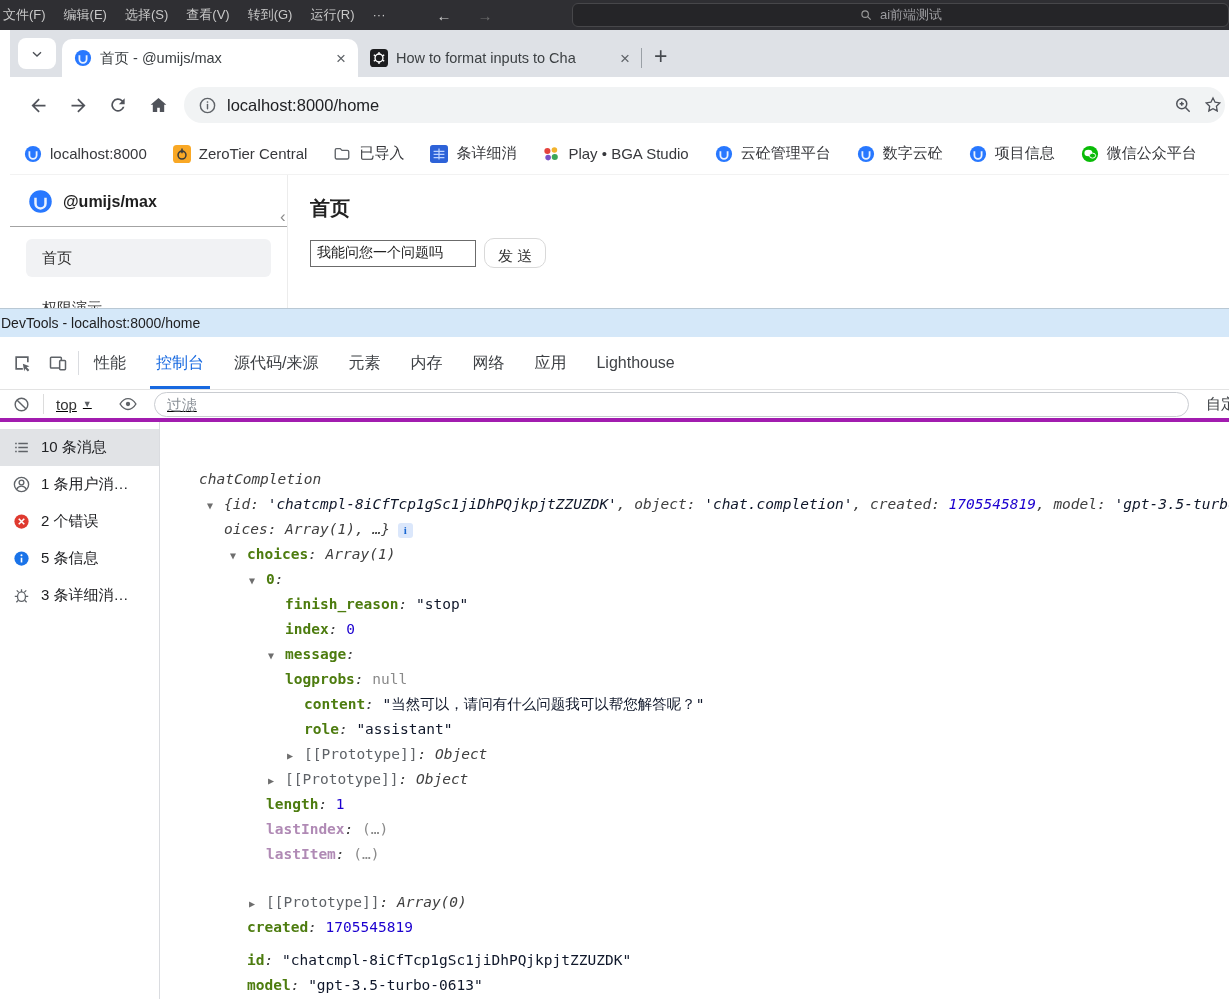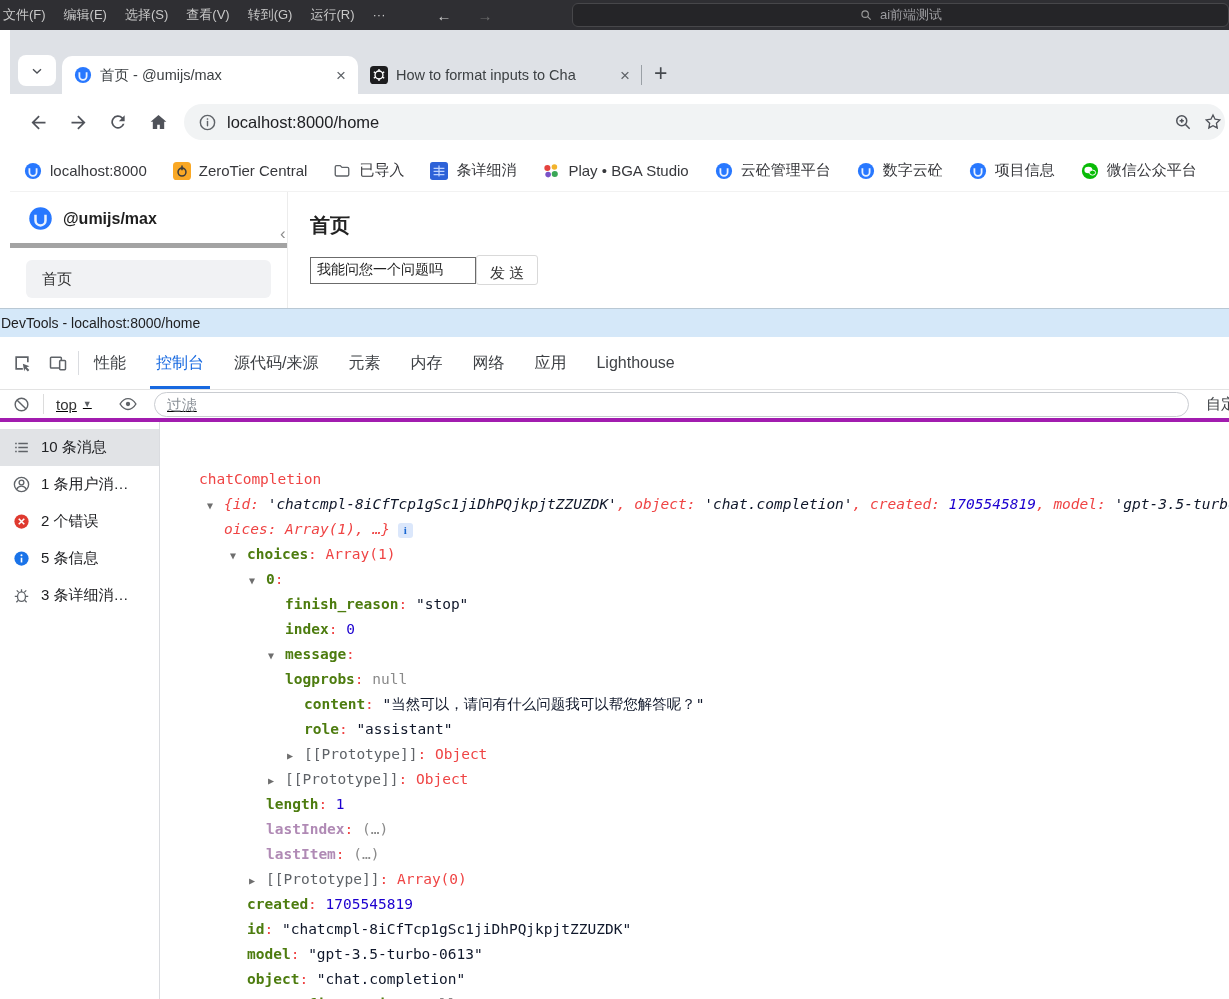--- a/index.html
+++ b/index.html
@@ -14,21 +14,21 @@
   .vs-menu{padding:0 9px;line-height:30px;white-space:nowrap;}
   .vs-arrows{display:flex;gap:26px;margin-left:42px;font-size:15px;}
   .vs-arrow-back{color:#cfcfcf;}
   .vs-arrow-fwd{color:#6e6e6e;}
   .vs-search{position:absolute;left:572px;right:0;top:3px;height:24px;background:#252528;
     border:1px solid #47474a;border-radius:6px;display:flex;align-items:center;
     justify-content:center;gap:7px;color:#9d9da1;font-size:13px;}
 
   
   .browser{position:absolute;left:10px;top:30px;right:0;height:278px;background:#fff;}
-  .tabstrip{height:64px;background:#dee1e6;display:flex;align-items:flex-end;padding-left:8px;}
+  .tabstrip{height:47px;background:#dee1e6;display:flex;align-items:flex-end;padding-left:8px;}
   .tab-search-btn{width:38px;height:31px;background:#fff;border-radius:8px;margin:0 6px 8px 0;
     display:flex;align-items:center;justify-content:center;align-self:flex-end;}
   #tabs{display:flex;align-items:flex-end;}
   .tab{height:38px;display:flex;align-items:center;padding:0 8px 0 12px;font-size:14.5px;color:#3c4043;}
   .tab.active{background:#fff;border-radius:10px 10px 0 0;width:296px;}
   .tab.inactive{width:284px;position:relative;}
   .tab.inactive::after{content:"";position:absolute;right:0;top:9px;height:20px;width:1px;background:#9aa0a6;}
   .t-fav{display:inline-flex;flex:0 0 auto;}
   .t-title{flex:1;white-space:nowrap;overflow:hidden;margin:0 8px;}
   .t-close{font-size:17px;color:#5f6368;padding:0 4px;line-height:1;}
@@ -42,32 +42,32 @@
   .addr-spacer{flex:1;}
   .addr .edge-cut{margin-right:-8px;}
 
   .bookmarks{height:42px;display:flex;align-items:center;padding-left:14px;gap:26px;
     font-size:15px;color:#37383c;white-space:nowrap;overflow:hidden;border-bottom:1px solid #f2f2f2;}
   .bookmark{display:flex;align-items:center;gap:8px;flex:0 0 auto;}
   .bm-ic{display:inline-flex;}
 
   .page{height:133px;display:flex;position:relative;overflow:hidden;}
   .p-side{width:278px;border-right:1px solid #ececec;padding-top:14px;position:relative;flex:0 0 auto;}
-  .p-brand{display:flex;align-items:center;gap:10px;padding:0 18px 12px;border-bottom:5px solid #a3a3a3;}
+  .p-brand{display:flex;align-items:center;gap:10px;padding:0 18px 12px;border-bottom:1px solid #a3a3a3;}
   .p-brand-name{font-size:16px;font-weight:700;color:#1f1f1f;}
   .p-nav-item{margin:12px 16px 4px;height:38px;display:flex;align-items:center;padding:0 16px;
     font-size:15px;color:#333;}
   .p-nav-item.selected{background:#f1f2f4;border-radius:6px;}
   .p-collapse{position:absolute;left:270px;top:32px;font-size:17px;color:#8c8c8c;z-index:2;}
   .p-main{flex:1;padding:20px 0 0 22px;}
   .p-title{font-size:20px;font-weight:700;color:#222;}
-  .p-qrow{margin-top:16px;display:flex;align-items:center;}
+  .p-qrow{margin-top:16px;display:flex;align-items:center;gap:8px;}
   .p-input{width:166px;height:27px;border:1px solid #6b6b6b;padding:0 6px;font-size:14px;color:#222;
     background:#fff;font-family:"Liberation Sans",sans-serif;}
-  .p-send{height:30px;padding:8px 13px;border:1px solid #d9d9d9;background:#fff;border-radius:3px;
+  .p-send{height:30px;padding:8px 13px;border:1px solid #d9d9d9;background:#fff;border-radius:10px;
     font-size:15px;color:#333;font-family:"Liberation Sans",sans-serif;}
 
   
   .devtools{position:absolute;left:0;top:308px;width:100%;height:691px;background:#fff;
     display:flex;flex-direction:column;border-top:1px solid #b9c8d4;}
   .dt-title{height:28px;background:#d5e8f9;font-size:14px;color:#1d1d1f;display:flex;
     align-items:center;padding-left:1px;flex:0 0 auto;}
   .dt-tabs{height:53px;border-bottom:1px solid #e3e3e3;display:flex;align-items:stretch;
     padding-left:12px;flex:0 0 auto;}
   .dt-tabicons{display:flex;align-items:center;gap:16px;padding-right:10px;}
@@ -95,21 +95,21 @@
     color:#202124;white-space:nowrap;overflow:hidden;}
   .cs-item.selected{background:#e1e3e6;}
   .cs-ic{display:inline-flex;flex:0 0 auto;}
 
   .c-main{flex:1;padding-top:45px;overflow:hidden;font-family:"DejaVu Sans Mono",monospace;
     font-size:14.5px;line-height:25px;color:#232327;}
   .c-line{white-space:pre;height:25px;}
   .c-line.clip{overflow:hidden;}
   .c-line.it{font-style:italic;}
   .c-arrow{display:inline-block;width:17px;font-size:10px;color:#6e6e6e;font-style:normal;}
-  .seg-t{color:#ef4444;}
+  .seg-t{color:#404040;font-style:italic;}
   .seg-k{color:#4d7c0f;font-weight:bold;}
   .seg-kf{color:#b08ab5;font-weight:bold;}
   .seg-s{color:#0f172a;}
   .seg-n{color:#1c00cf;}
   .seg-x{color:#8a8a8a;}
   .seg-g{color:#8a8a8a;}
   .seg-pp{color:#5f6368;}
   .c-badge{display:inline-block;width:15px;height:15px;background:#dbe7fb;color:#1967d2;border-radius:3px;
     font-size:11px;line-height:15px;text-align:center;font-style:normal;margin-left:8px;
     font-family:"Liberation Serif",serif;font-weight:bold;}
@@ -457,23 +457,23 @@
           <div class="c-line" style="padding-left: 125px;"><span class="seg-k">index</span><span class="seg-t">: </span><span class="seg-n">0</span></div>
           <div class="c-line" style="padding-left: 108px;"><span class="c-arrow">▼</span><span class="seg-k">message</span><span class="seg-t">:</span></div>
           <div class="c-line" style="padding-left: 125px;"><span class="seg-k">logprobs</span><span class="seg-t">: </span><span class="seg-x">null</span></div>
           <div class="c-line" style="padding-left: 144px;"><span class="seg-k">content</span><span class="seg-t">: </span><span class="seg-s">"当然可以，请问有什么问题我可以帮您解答呢？"</span></div>
           <div class="c-line" style="padding-left: 144px;"><span class="seg-k">role</span><span class="seg-t">: </span><span class="seg-s">"assistant"</span></div>
           <div class="c-line" style="padding-left: 127px;"><span class="c-arrow">▶</span><span class="seg-pp">[[Prototype]]</span><span class="seg-t">: </span><span class="seg-t">Object</span></div>
           <div class="c-line" style="padding-left: 108px;"><span class="c-arrow">▶</span><span class="seg-pp">[[Prototype]]</span><span class="seg-t">: </span><span class="seg-t">Object</span></div>
           <div class="c-line" style="padding-left: 106px;"><span class="seg-k">length</span><span class="seg-t">: </span><span class="seg-n">1</span></div>
           <div class="c-line" style="padding-left: 106px;"><span class="seg-kf">lastIndex</span><span class="seg-t">: </span><span class="seg-g">(…)</span></div>
           <div class="c-line" style="padding-left: 106px;"><span class="seg-kf">lastItem</span><span class="seg-t">: </span><span class="seg-g">(…)</span></div>
-          <div class="c-line" style="padding-left: 89px;"><span class="c-arrow">▶</span><span class="seg-pp">[[Prototype]]</span><span class="seg-t">: </span><span class="seg-t">Array(0)</span></div>
+          <div class="c-line" style="padding-left: 89px; margin-top: 23px;"><span class="c-arrow">▶</span><span class="seg-pp">[[Prototype]]</span><span class="seg-t">: </span><span class="seg-t">Array(0)</span></div>
           <div class="c-line" style="padding-left: 87px;"><span class="seg-k">created</span><span class="seg-t">: </span><span class="seg-n">1705545819</span></div>
-          <div class="c-line" style="padding-left: 87px;"><span class="seg-k">id</span><span class="seg-t">: </span><span class="seg-s">"chatcmpl-8iCfTcp1gSc1jiDhPQjkpjtZZUZDK"</span></div>
+          <div class="c-line" style="padding-left: 87px; margin-top: 8px;"><span class="seg-k">id</span><span class="seg-t">: </span><span class="seg-s">"chatcmpl-8iCfTcp1gSc1jiDhPQjkpjtZZUZDK"</span></div>
           <div class="c-line" style="padding-left: 87px;"><span class="seg-k">model</span><span class="seg-t">: </span><span class="seg-s">"gpt-3.5-turbo-0613"</span></div>
           <div class="c-line" style="padding-left: 87px;"><span class="seg-k">object</span><span class="seg-t">: </span><span class="seg-s">"chat.completion"</span></div>
           <div class="c-line" style="padding-left: 87px;"><span class="seg-k">system_fingerprint</span><span class="seg-t">: </span><span class="seg-x">null</span></div>
         </div>
     </div>
   </div>
 
 </div>
 
 </body></html>

